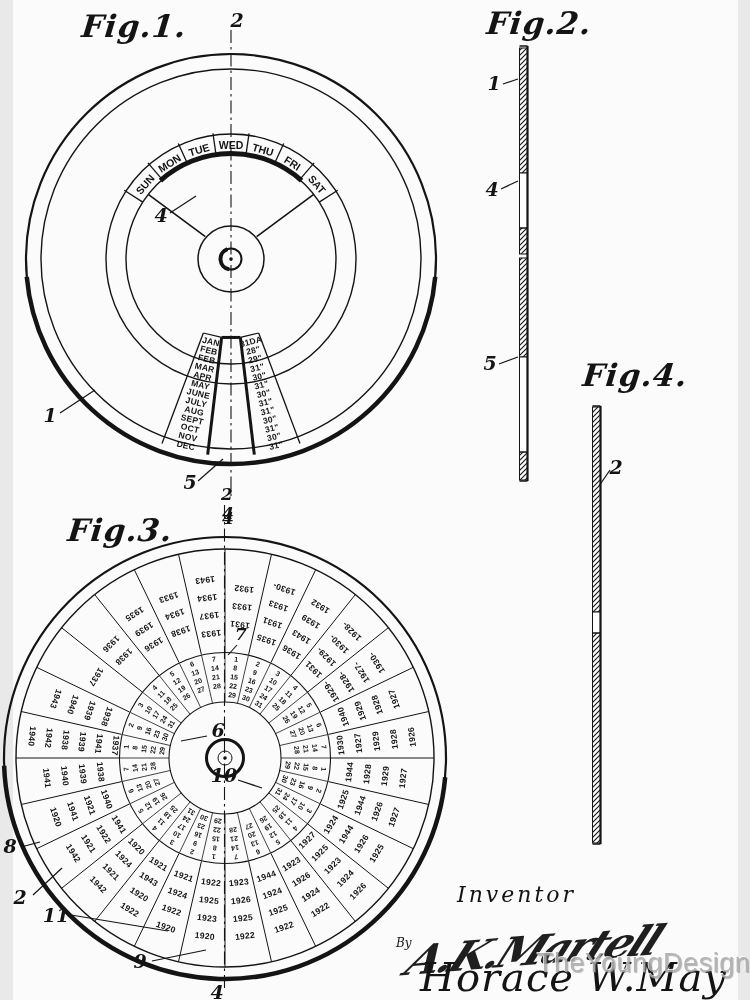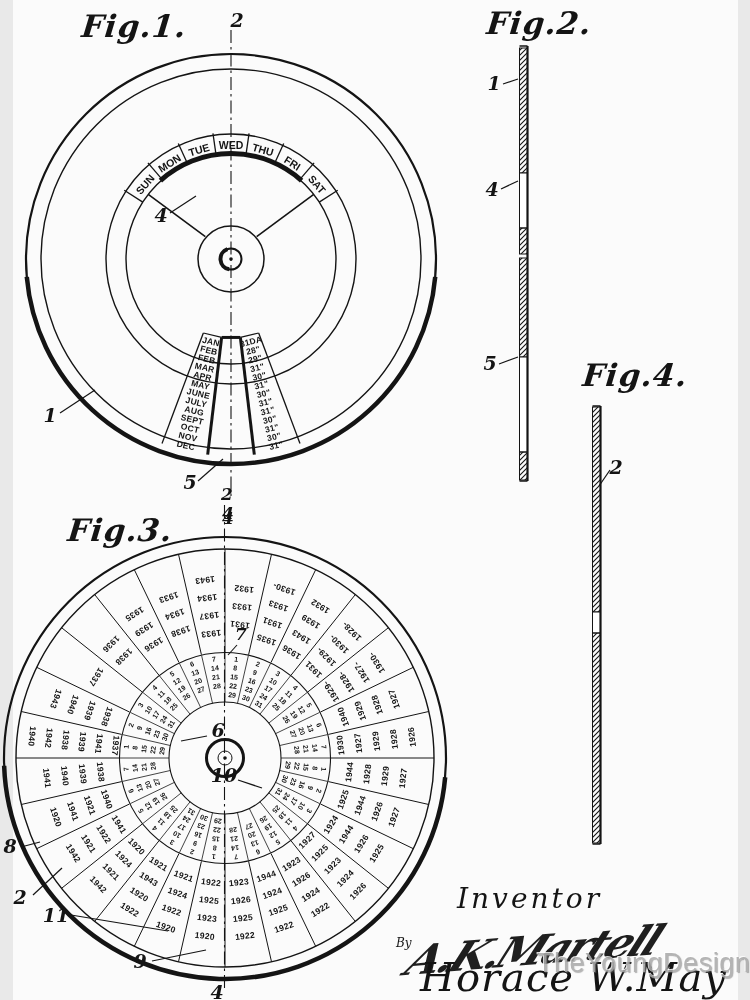--- a/index.html
+++ b/index.html
@@ -14,21 +14,21 @@
   
   .day-t{font:700 10.5px "Liberation Sans",sans-serif}
   .mo-t{font:700 8.5px "Liberation Sans",sans-serif;letter-spacing:.2px}
   .md-t{font:700 8.5px "Liberation Sans",sans-serif;letter-spacing:.2px}
   .yr-t{font:600 8.5px "Liberation Sans",sans-serif;letter-spacing:.3px}
   .dt-t{font:600 7px "Liberation Sans",sans-serif}
   .ref-t{font:italic 700 17px "DejaVu Serif",serif}
   .ref-big{font:italic 700 19px "DejaVu Serif",serif}
   
   .sig{position:absolute;z-index:4;font-style:italic;white-space:nowrap}
-  #inventor-label{left:457px;top:882px;font-size:28px;letter-spacing:3px}
+  #inventor-label{left:457px;top:882px;font-size:22px;letter-spacing:3px}
   #inventor-name{left:420px;top:954px;font-size:40px;font-weight:500;letter-spacing:1px}
   #by-label{left:396px;top:936px;font-size:12px;font-weight:400}
   #attorney-signature{left:414px;top:926px;font-size:42px;font-weight:700;
       transform:skewX(-28deg) rotate(-5deg);letter-spacing:-3px;opacity:.95}
   #attorney-label{left:575px;top:996px;font-size:27px;font-weight:700}
   #watermark{left:537px;top:948px;z-index:5;font-style:normal;
       font-family:"Liberation Sans",sans-serif;font-size:27px;letter-spacing:.5px;
       color:#ababab;opacity:.88;
       text-shadow:-1px -1px 0 rgba(255,255,255,.95),1px 1px 1px rgba(110,110,110,.6)}
 </style>

